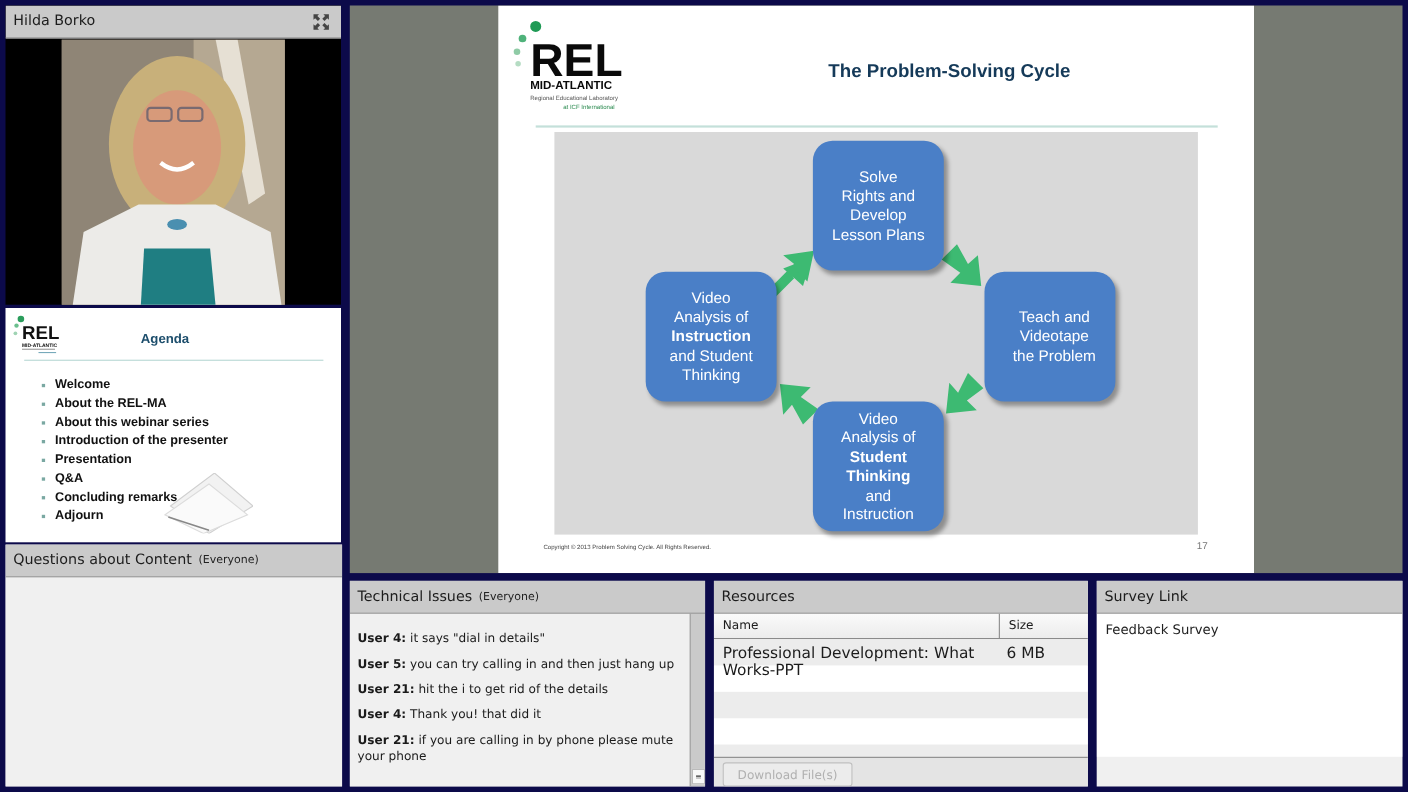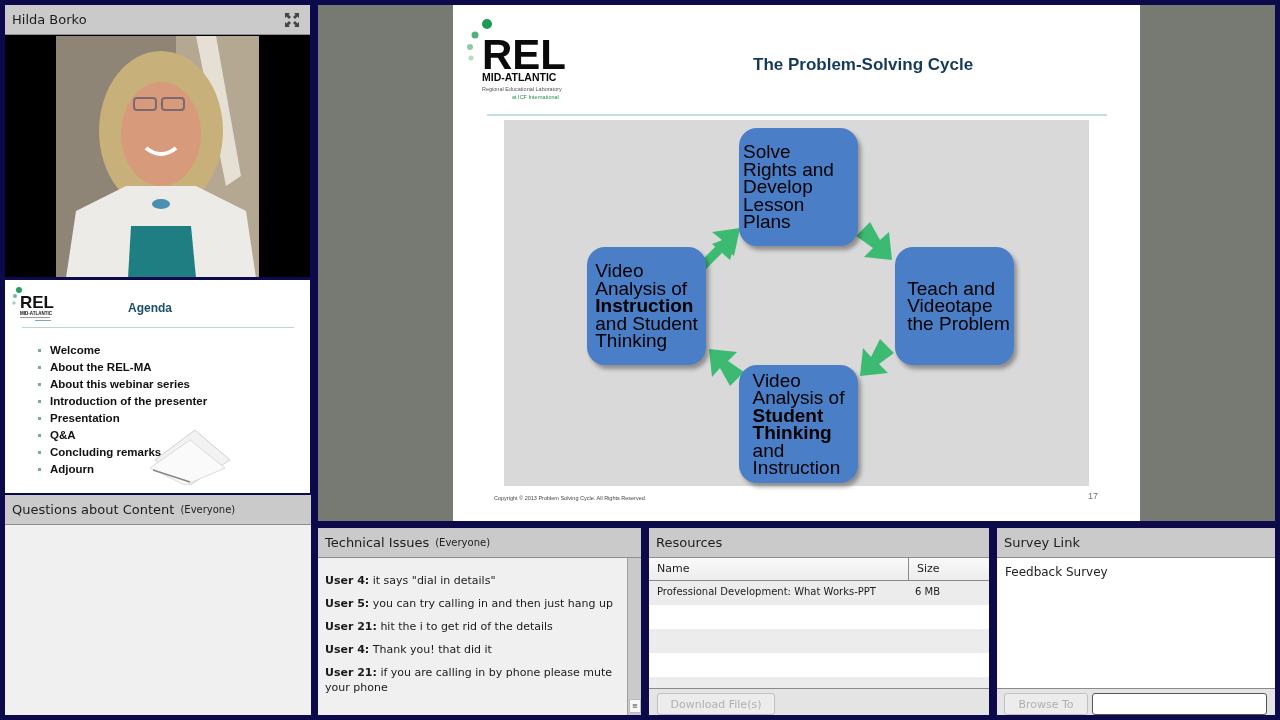--- a/index.html
+++ b/index.html
@@ -32,41 +32,41 @@
   #questions-pod { left: 5px; top: 495px; width: 306px; height: 220px; }
   #questions-pod .pod-body { position: absolute; top: 30px; left: 0; right: 0; bottom: 0; background: #f0f0f0; }
 
   
   #share-pod { left: 318px; top: 5px; width: 957px; height: 516px; background: #767a72; }
   .slide { position: absolute; left: 135px; top: 0; width: 687px; height: 516px; background: #fff; }
   .slide-title { position: absolute; left: 300px; top: 50px; font-family: "Liberation Sans", sans-serif; font-weight: bold; font-size: 17px; color: #153a59; white-space: nowrap; }
   .slide-rule { position: absolute; left: 34px; top: 109px; width: 620px; height: 2px; background: #c4e0da; }
   .diagram { position: absolute; left: 51px; top: 115px; width: 585px; height: 366px; background: #d9d9d9; }
   .node { position: absolute; background: #4a7fc7; border-radius: 18px; box-shadow: 3px 4px 4px rgba(0,0,0,0.35);
-    display: flex; align-items: center; justify-content: center; text-align: left;
-    font-family: "Liberation Sans", sans-serif; font-size: 19px; line-height: 17.5px; color: #000000; padding: 4px; }
+    display: flex; align-items: center; justify-content: center; text-align: center;
+    font-family: "Liberation Sans", sans-serif; font-size: 14px; line-height: 17.5px; color: #ffffff; padding: 4px; }
   .node b { font-weight: bold; }
   .copyright { position: absolute; left: 41px; top: 490px; font-family: "Liberation Sans", sans-serif; font-size: 5.5px; color: #444; }
   .page-num { position: absolute; right: 42px; top: 486px; font-family: "Liberation Sans", sans-serif; font-size: 9px; color: #777; }
 
   
   #tech-pod { left: 318px; top: 528px; width: 323px; height: 187px; }
   .chat-body { position: absolute; top: 30px; left: 0; width: 309px; bottom: 0; background: #f0f0f0; padding: 15px 7px 0 7px; }
   .chat-msg { font-size: 11px; color: #1a1a1a; line-height: 15px; margin-bottom: 8px; font-family: "DejaVu Sans", sans-serif; }
   .chat-msg .user { font-weight: bold; }
   .scrollbar { position: absolute; right: 0; top: 30px; width: 14px; bottom: 0; background: #cacaca; border-left: 1px solid #a0a0a0; }
   .scroll-thumb { position: absolute; left: 1px; bottom: 2px; width: 12px; height: 14px; background: #f8f8f8; border: 1px solid #bbb; font-size: 7px; text-align: center; line-height: 12px; color: #333; }
 
   
   #resources-pod { left: 649px; top: 528px; width: 340px; height: 187px; }
   .res-table { position: absolute; top: 30px; left: 0; right: 0; }
   .res-head { height: 23px; display: flex; background: linear-gradient(#fafafa, #ececec); border-bottom: 1px solid #8a8a8a; font-size: 11px; color: #1c1c1c; }
   .res-head .c1 { width: 260px; padding: 4px 8px; border-right: 1px solid #8a8a8a; }
   .res-head .c2 { padding: 4px 8px; }
-  .res-row { height: 24px; display: flex; font-size: 10px; color: #1c1c1c; }
+  .res-row { height: 24px; display: flex; font-size: 14px; color: #1c1c1c; }
   .res-row:nth-child(odd) { background: #ececec; }
   .res-row:nth-child(even) { background: #fff; }
   .res-row .c1 { width: 260px; padding: 5px 8px; }
   .res-row .c2 { padding: 5px 6px; }
   .pod-footer { position: absolute; bottom: 0; left: 0; right: 0; height: 27px; background: #e4e4e4; border-top: 1px solid #8a8a8a; }
   .btn-disabled { position: absolute; top: 4px; height: 22px; border: 1px solid #c0c0c0; border-radius: 3px; background: #ececec; color: #b0b0b0; font-size: 11px; display: flex; align-items: center; justify-content: center; }
 
   
   #survey-pod { left: 997px; top: 528px; width: 278px; height: 187px; }
   .survey-body { position: absolute; top: 30px; left: 0; right: 0; bottom: 27px; background: #fff; padding: 7px 8px; font-size: 12px; color: #222; }
@@ -253,17 +253,13 @@
   </div>
 </div>
 
 <div class="pod" id="survey-pod">
   <div class="pod-header">
     <span>Survey Link</span>
   </div>
   <div class="survey-body">
     <div>Feedback Survey</div>
   </div>
-  <div class="pod-footer">
-    <div class="btn-disabled" style="left:7px;width:84px;">Browse To</div>
-    <div class="url-field"></div>
-  </div>
 </div>
 
 </body></html>

